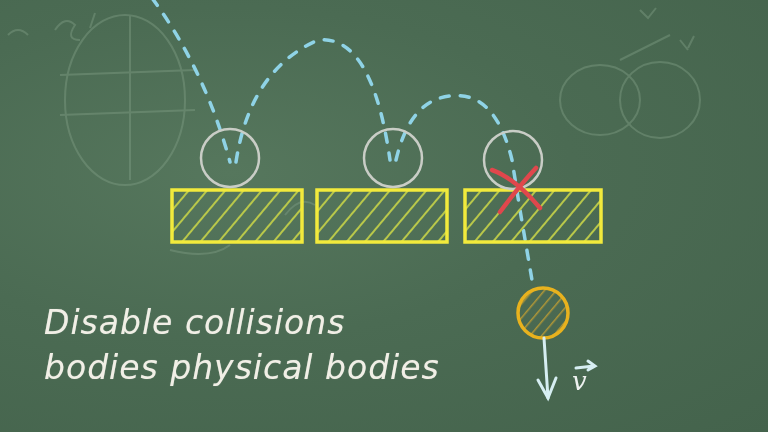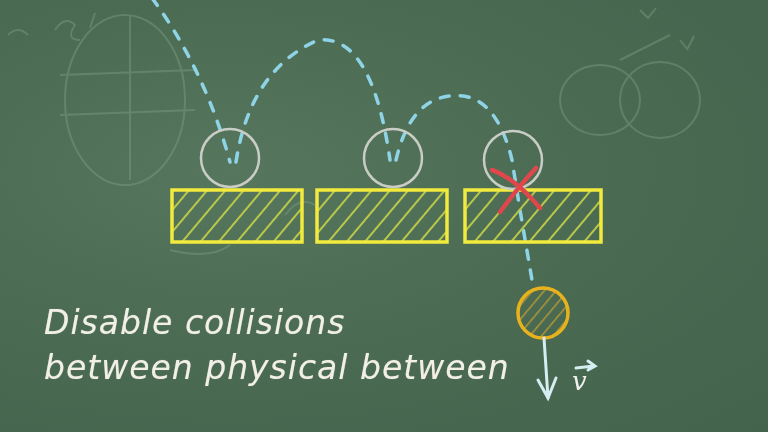--- a/index.html
+++ b/index.html
@@ -97,16 +97,16 @@
 
     <g stroke="#d6eef2" stroke-width="3" stroke-linecap="round" fill="none">
       <path d="M544 338 L 548 398"></path>
       <path d="M538 380 L 548 398 L 556 378"></path>
       <path d="M576 368 L 594 366 M588 361 L 595 366 L 588 370"></path>
     </g>
   </svg>
 
   <div class="caption">
     <div>Disable collisions</div>
-    <div>between physical between</div>
+    <div>bodies physical bodies</div>
   </div>
   <div class="vlabel">v</div>
 </div>
 
 </body></html>

